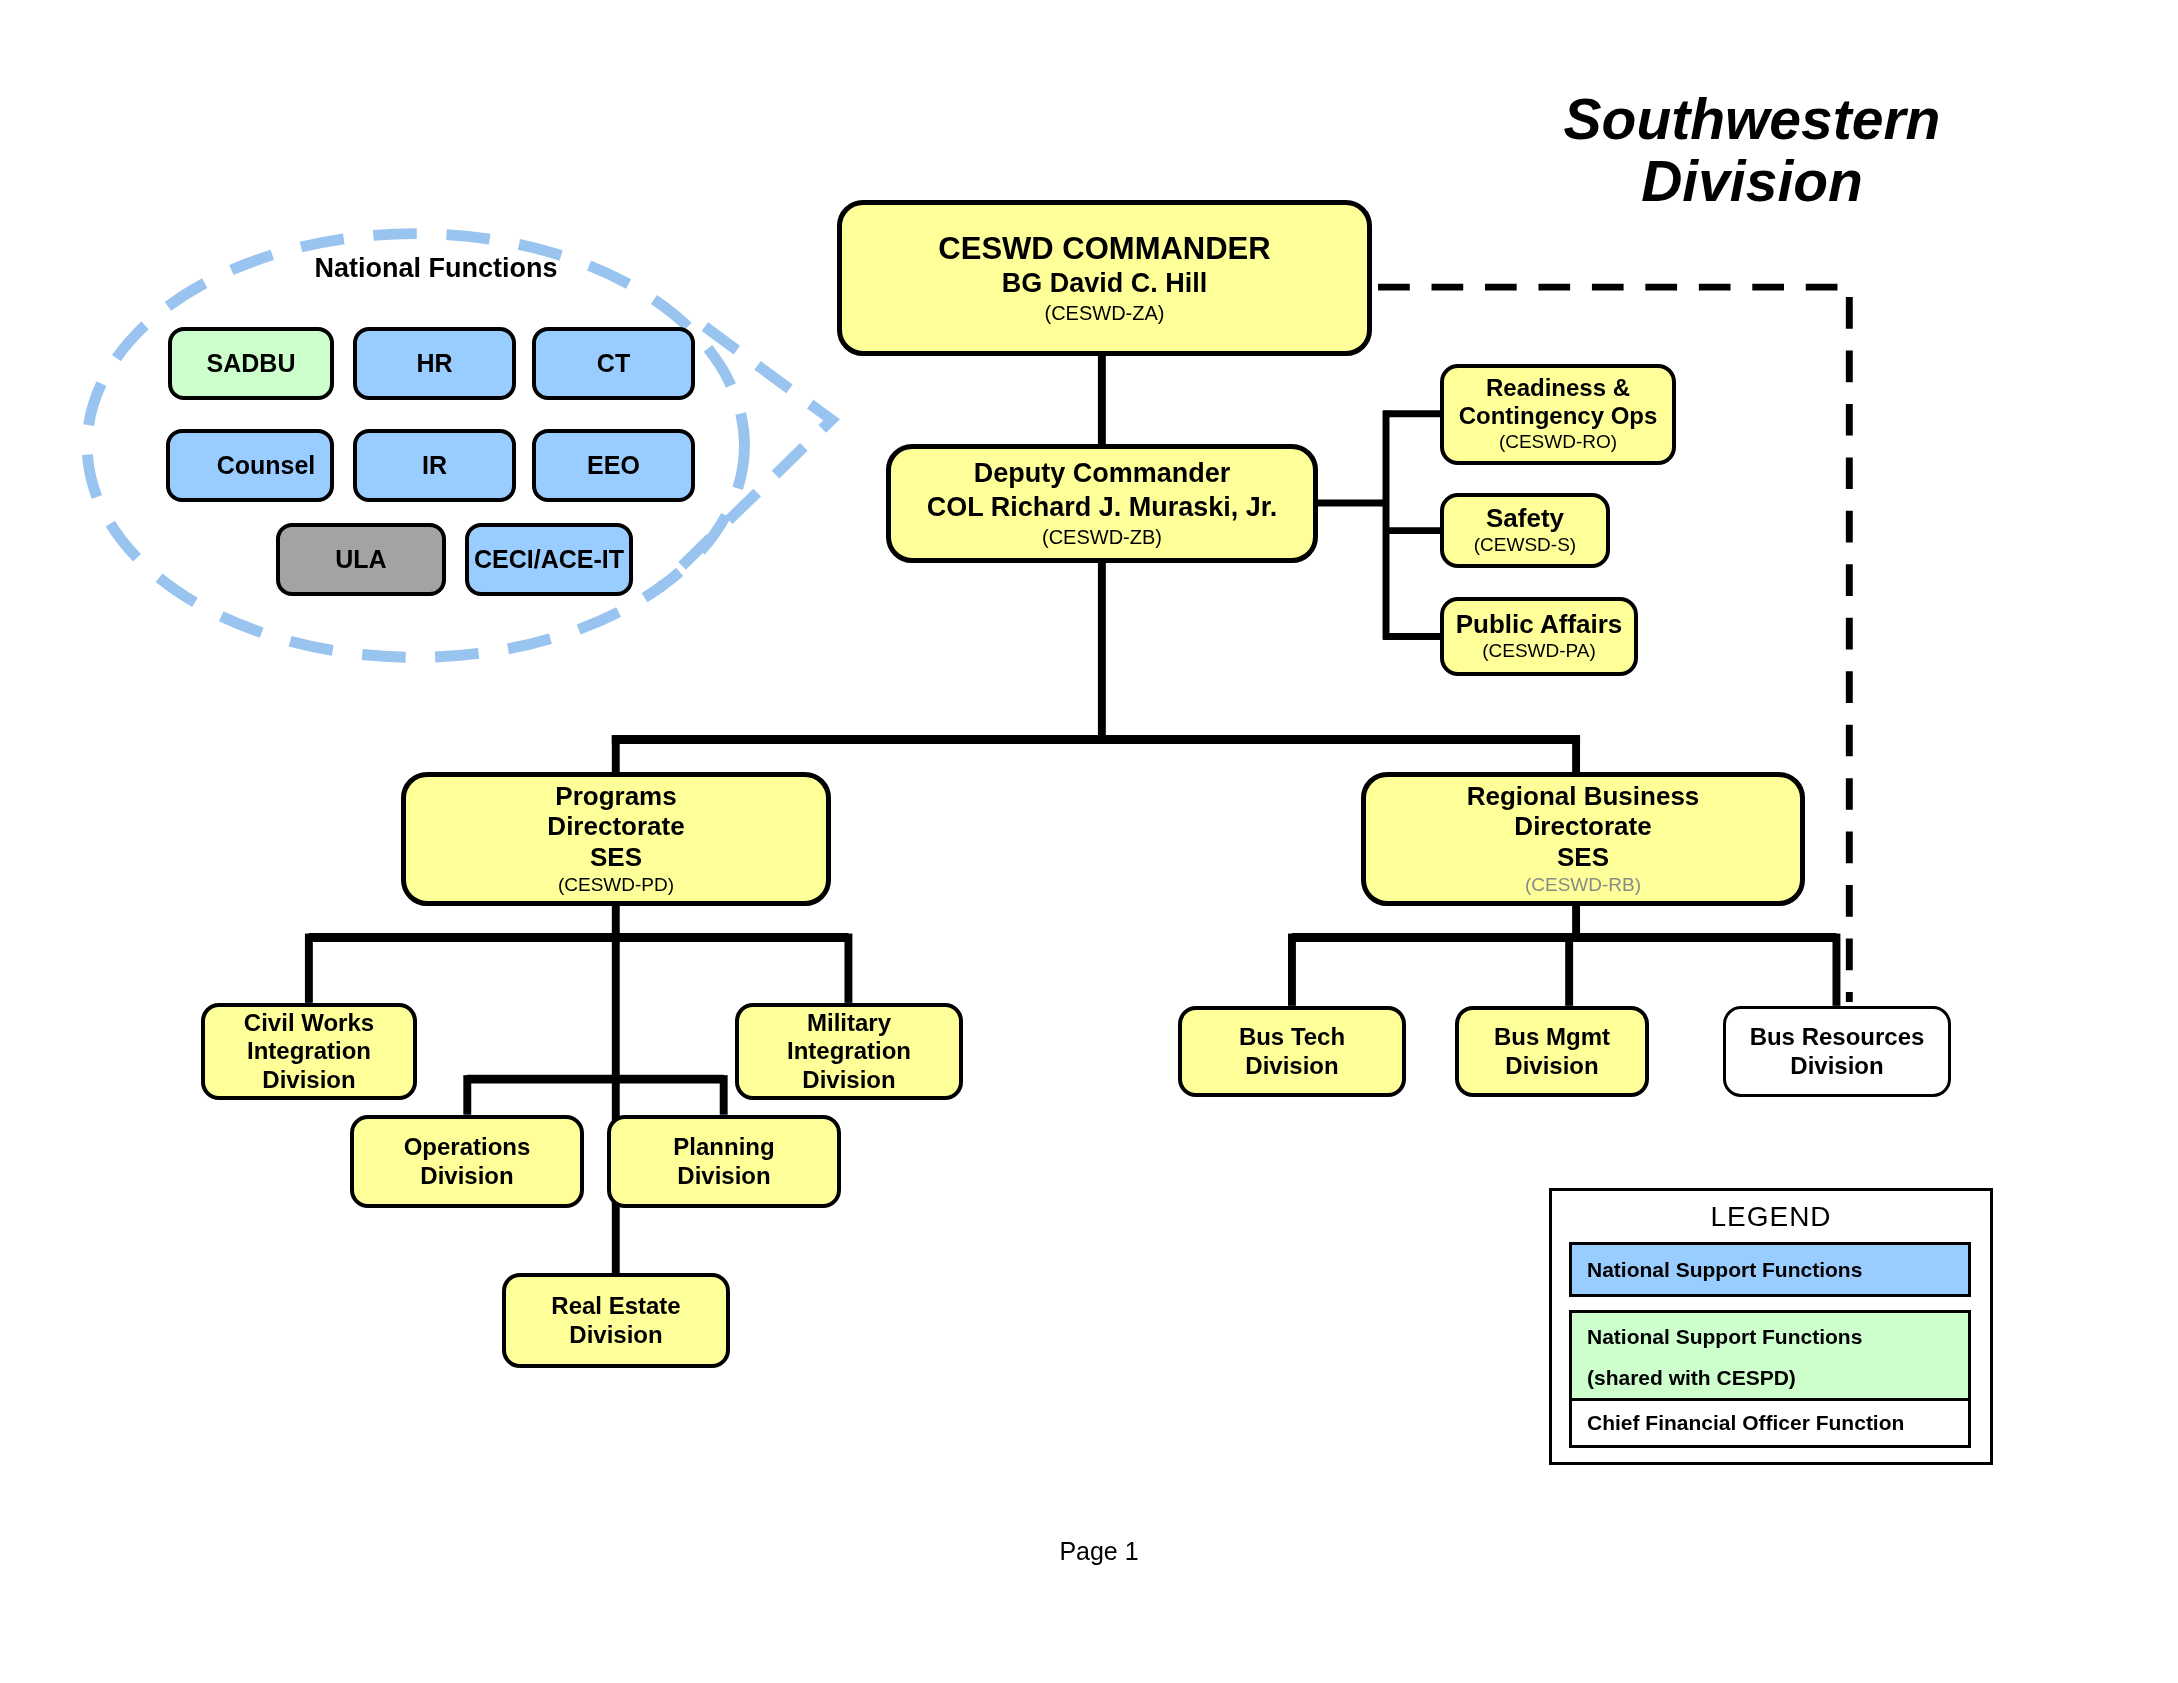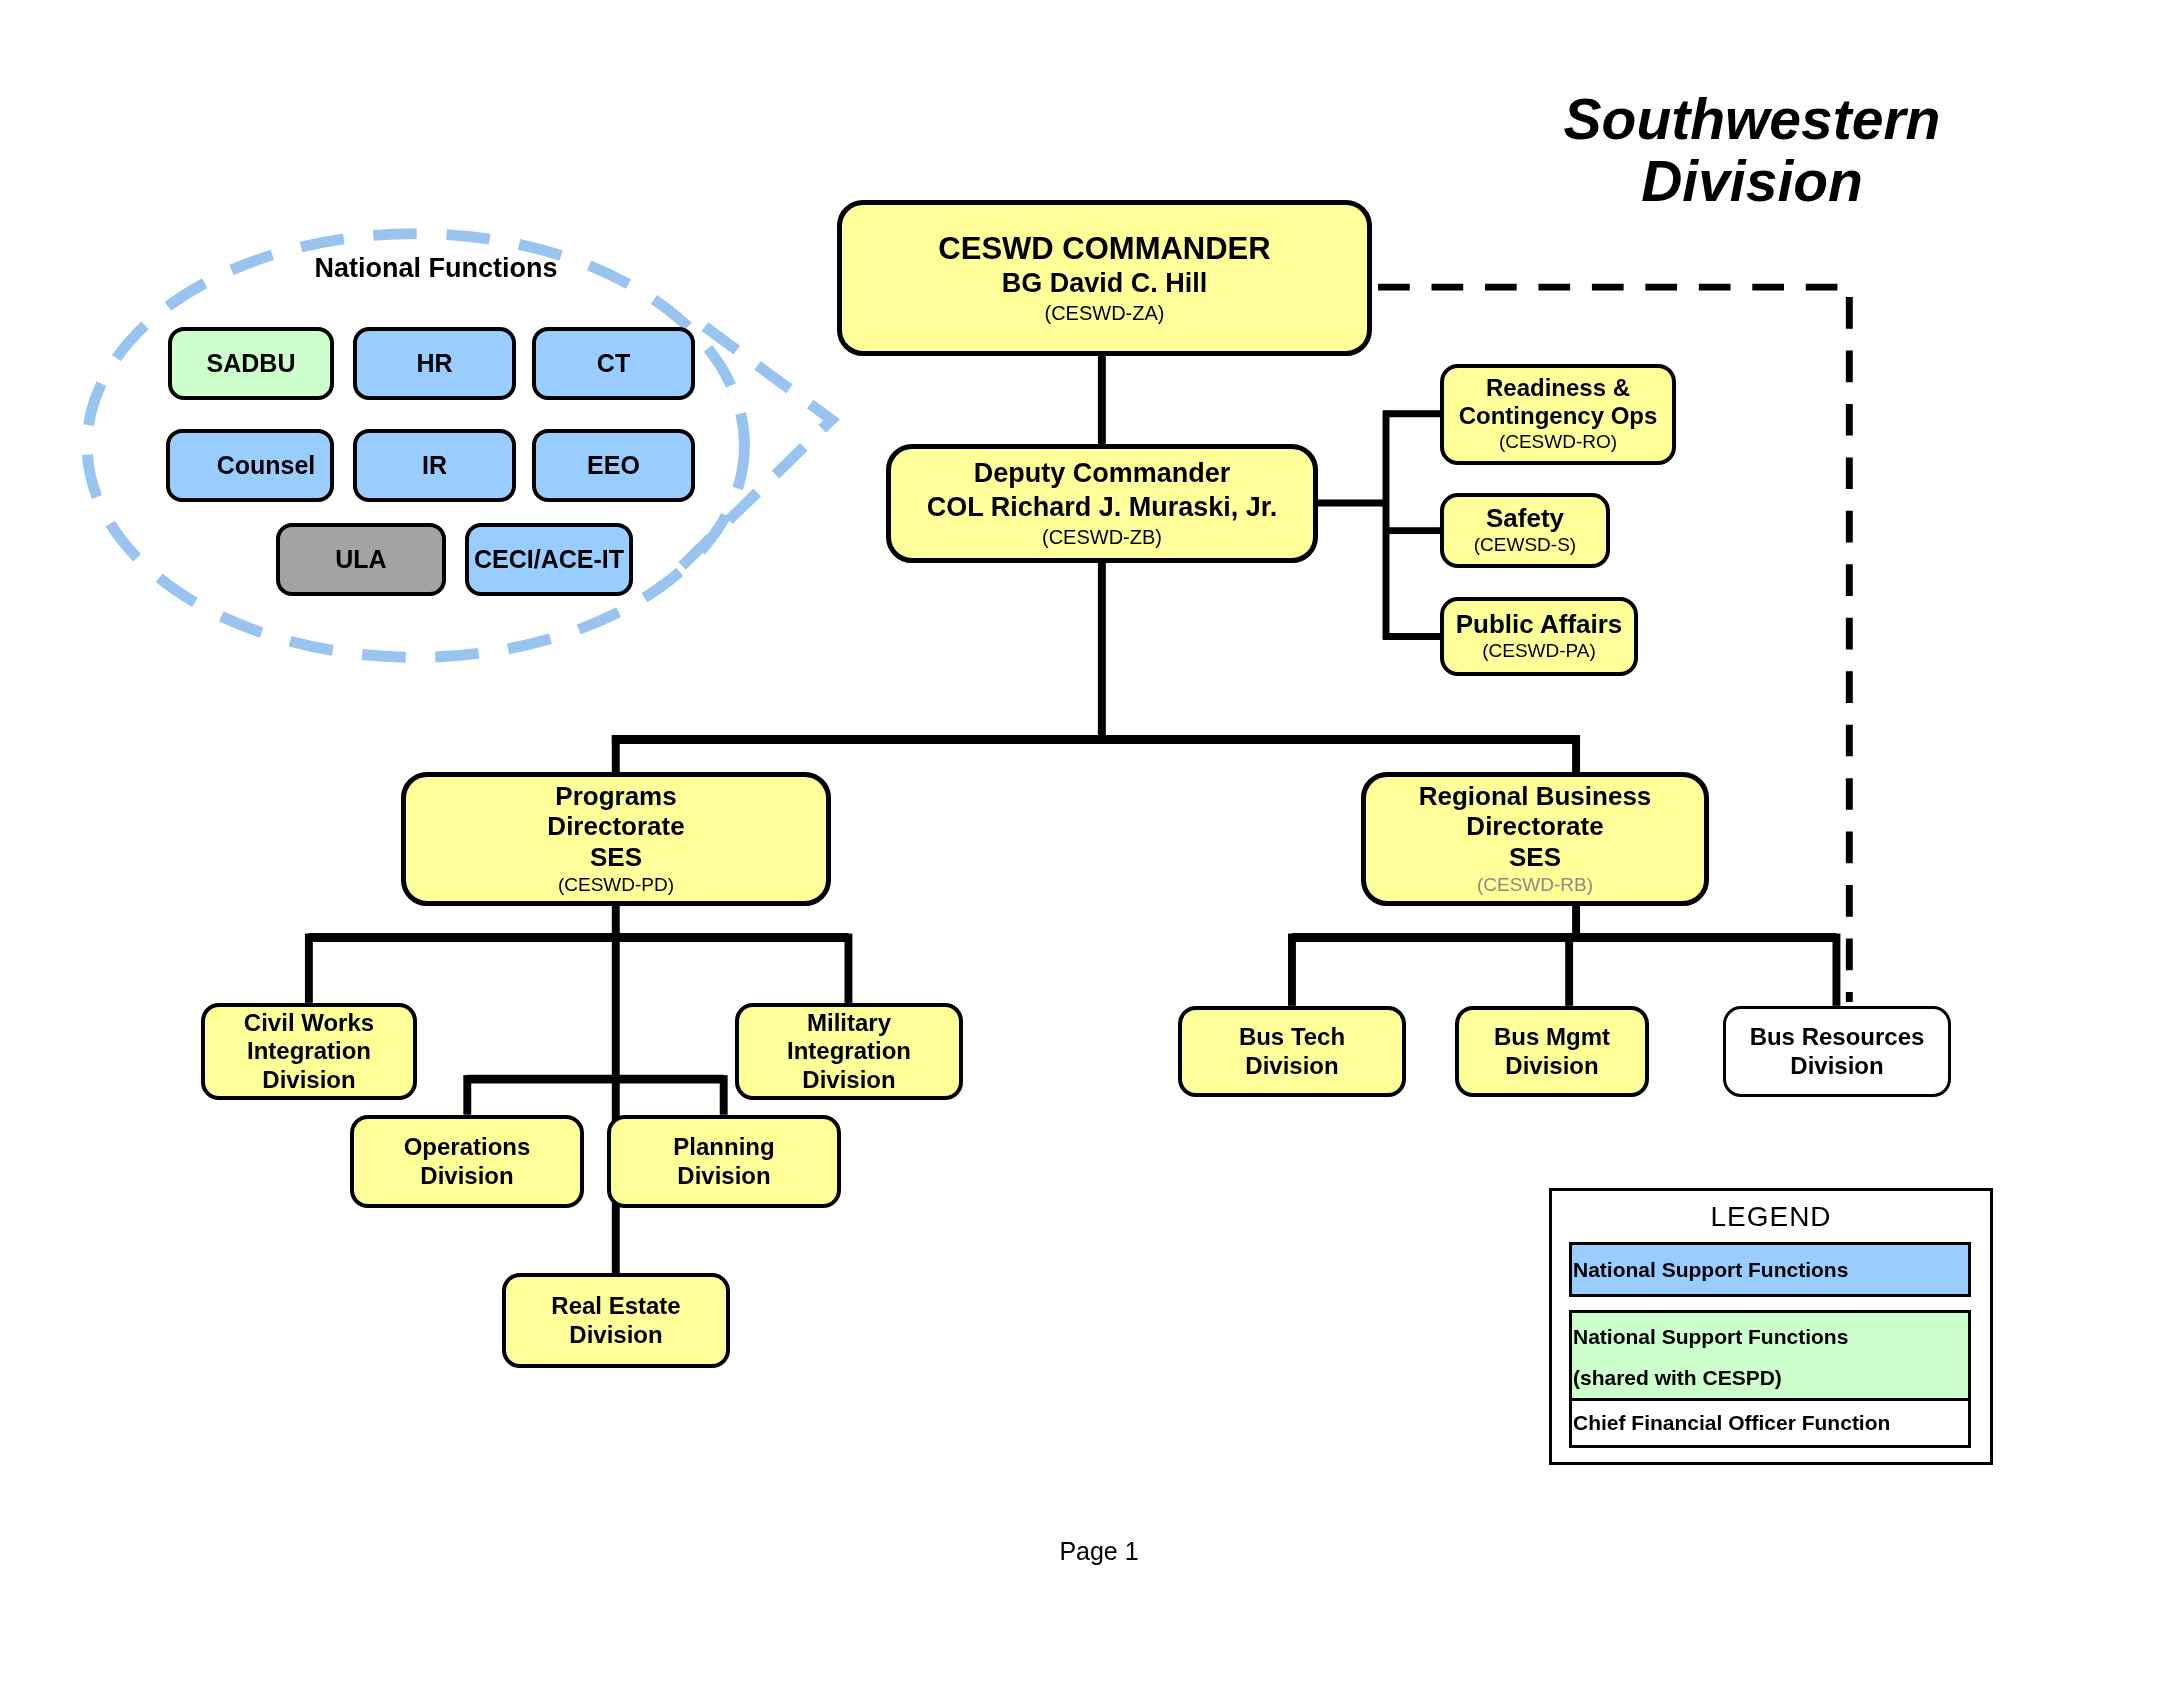--- a/index.html
+++ b/index.html
@@ -23,21 +23,21 @@
             font-weight:bold;font-size:27px;z-index:2;}
   #main-title{position:absolute;left:1465px;top:89px;width:574px;text-align:center;
               font-weight:bold;font-style:italic;font-size:57px;line-height:1.08;
               white-space:pre-line;z-index:2;}
   #legend{position:absolute;left:1549px;top:1188px;width:444px;height:277px;
           border:3px solid #000;box-sizing:border-box;z-index:2;background:#fff;}
   #legend .lg-title{position:absolute;left:0;top:10px;width:100%;text-align:center;
           font-size:28px;letter-spacing:1px;}
   .lg-row{position:absolute;left:17px;width:402px;border:3px solid #000;
           box-sizing:border-box;display:flex;align-items:center;
-          font-weight:bold;font-size:21px;padding-left:1px;}
+          font-weight:bold;font-size:21px;padding-left:15px;}
   #lg-row-0{top:51px;height:55px;}
   #lg-row-1{top:119px;height:91px;line-height:1.95;white-space:pre-line;align-items:flex-start;padding-top:4px;}
   #lg-row-2{top:207px;height:50px;}
   #page-num{position:absolute;left:990px;top:1537px;width:218px;text-align:center;
             font-size:25px;z-index:2;}
 </style>
 </head>
 <body>
 
 <div id="page">
@@ -133,21 +133,21 @@
     <div class="code" style="font-size:19px">(CESWD-PA)</div>
   </div>
 
   <div class="node" style="left:401px;top:772px;width:430px;height:134px">
     <div class="lbl big">Programs
 Directorate
 SES</div>
     <div class="code" style="font-size:19px">(CESWD-PD)</div>
   </div>
 
-  <div class="node" style="left:1361px;top:772px;width:348px;height:134px">
+  <div class="node" style="left:1361px;top:772px;width:444px;height:134px">
     <div class="lbl big">Regional Business
 Directorate
 SES</div>
     <div class="code" style="font-size: 19px; color: rgb(138, 138, 138);">(CESWD-RB)</div>
   </div>
 
   <div class="node small" style="left:201px;top:1003px;width:216px;height:97px">
     <div class="lbl">Civil Works
 Integration
 Division</div>

